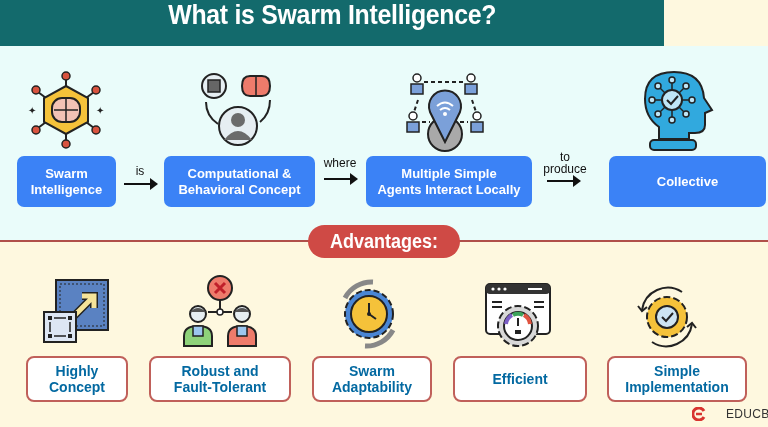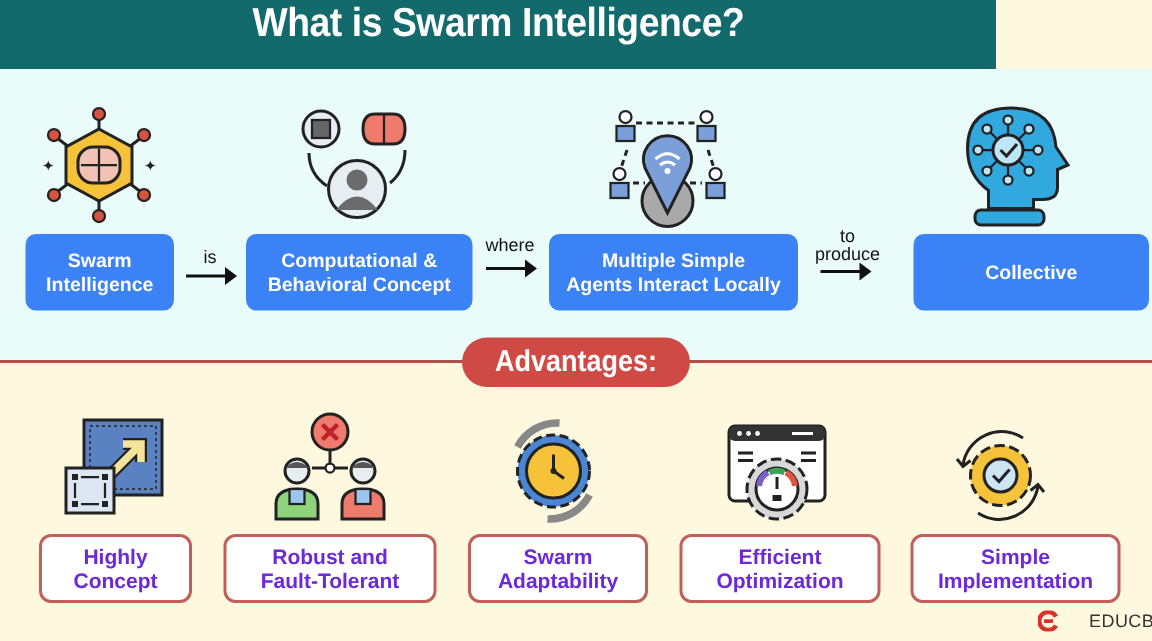--- a/index.html
+++ b/index.html
@@ -7,21 +7,21 @@
   .header { position: absolute; left: 0; top: 0; width: 664px; height: 46px; background: #136a6c; display: flex; align-items: flex-start; justify-content: center; }
   .header h1 { color: #fff; font-size: 27px; font-weight: bold; letter-spacing: -0.3px; font-family: "Liberation Sans", sans-serif; transform: scaleX(0.92); }
   .top { position: absolute; left: 0; top: 46px; width: 768px; height: 195px; background: #eafcfa; }
   .divider { position: absolute; left: 0; top: 240px; width: 768px; height: 2px; background: #b0504a; }
   .adv-badge { position: absolute; left: 308px; top: 225px; width: 152px; height: 33px; background: #cf4a45; border-radius: 17px; color: #fff; font-weight: bold; font-size: 20px; display: flex; align-items: center; justify-content: center; transform-origin: center; }
   .adv-badge span { transform: scaleX(0.9); display: inline-block; }
   .flow-box { position: absolute; top: 156px; height: 51px; background: #3b82f6; border-radius: 7px; color: #fff; font-weight: bold; font-size: 13px; line-height: 16px; text-align: center; display: flex; flex-direction: column; align-items: center; justify-content: center; }
   .arrow { position: absolute; height: 2px; background: #111; }
   .arrow::after { content: ""; position: absolute; right: -2px; top: -5px; border-left: 8px solid #111; border-top: 6px solid transparent; border-bottom: 6px solid transparent; }
   .conn { position: absolute; font-size: 12px; color: #111; text-align: center; line-height: 12px; }
-  .adv-box { position: absolute; top: 356px; height: 46px; background: #fff; border: 2px solid #c0605a; border-radius: 8px; color: #6d28d9; font-weight: bold; font-size: 14px; line-height: 16px; text-align: center; display: flex; flex-direction: column; align-items: center; justify-content: center; }
+  .adv-box { position: absolute; top: 356px; height: 46px; background: #fff; border: 2px solid #c0605a; border-radius: 8px; color: #0369a1; font-weight: bold; font-size: 14px; line-height: 16px; text-align: center; display: flex; flex-direction: column; align-items: center; justify-content: center; }
   .icon { position: absolute; }
   .logo { position: absolute; left: 692px; top: 407px; display: flex; align-items: center; gap: 20px; }
   .logo-text { font-size: 12px; color: #333; letter-spacing: 0.3px; }
 </style>
 </head>
 <body>
 
 <div class="header">
   <h1>What is Swarm Intelligence?</h1>
 </div>
@@ -220,21 +220,20 @@
 <div class="adv-box" style="left:149px;width:142px">
   <span>Robust and</span>
   <span>Fault-Tolerant</span>
 </div>
 <div class="adv-box" style="left:312px;width:120px">
   <span>Swarm</span>
   <span>Adaptability</span>
 </div>
 <div class="adv-box" style="left:453px;width:134px">
   <span>Efficient</span>
-  <span>Optimization</span>
 </div>
 <div class="adv-box" style="left:607px;width:140px">
   <span>Simple</span>
   <span>Implementation</span>
 </div>
 
 <div class="logo">
   <svg width="14" height="14" viewBox="0 0 14 14">
     <path d="M12 4 A6 6 0 1 0 12 10" stroke="#d8342f" stroke-width="3" fill="none"></path>
     <path d="M4 7 h6" stroke="#d8342f" stroke-width="2.5"></path>

